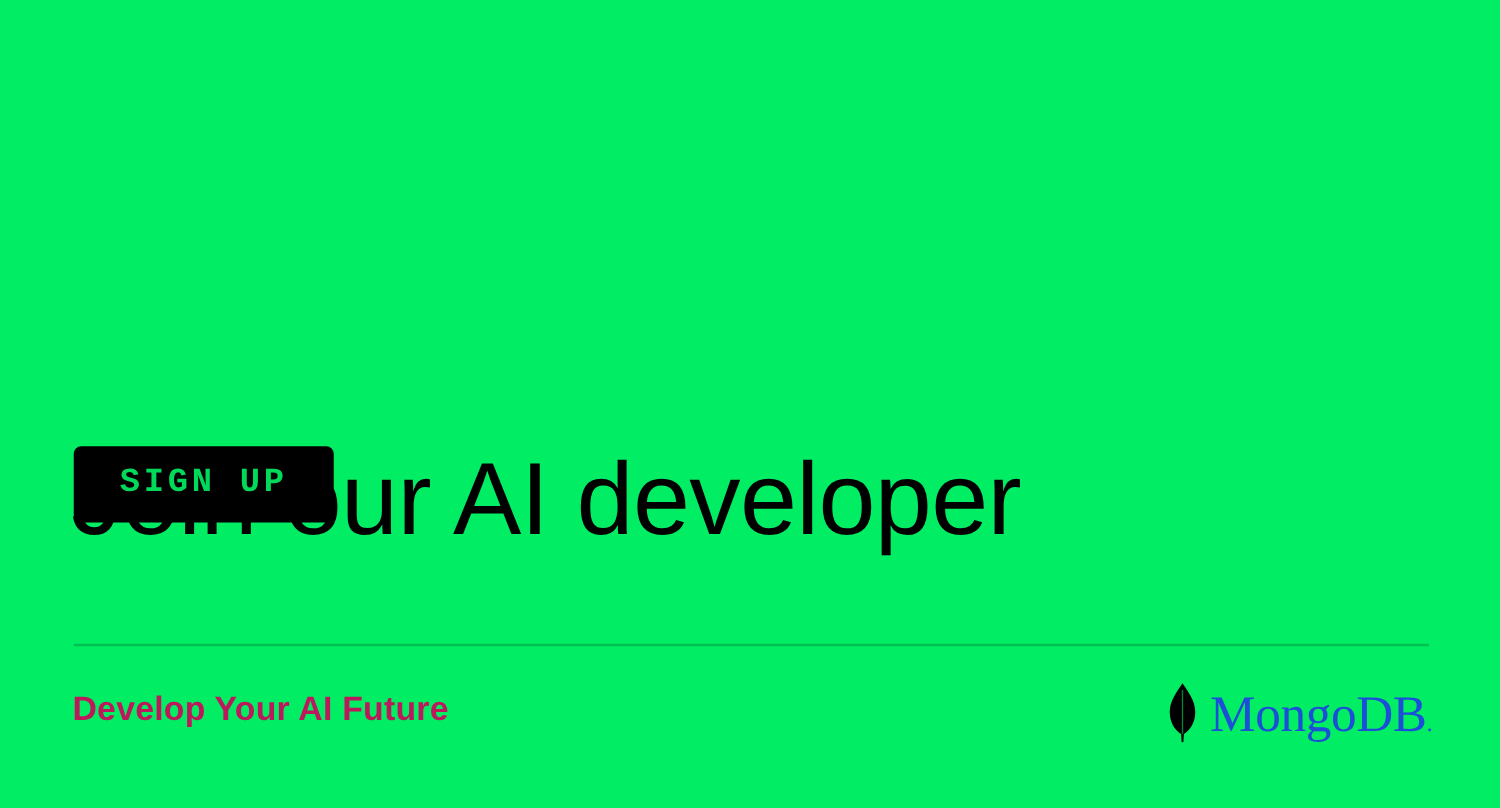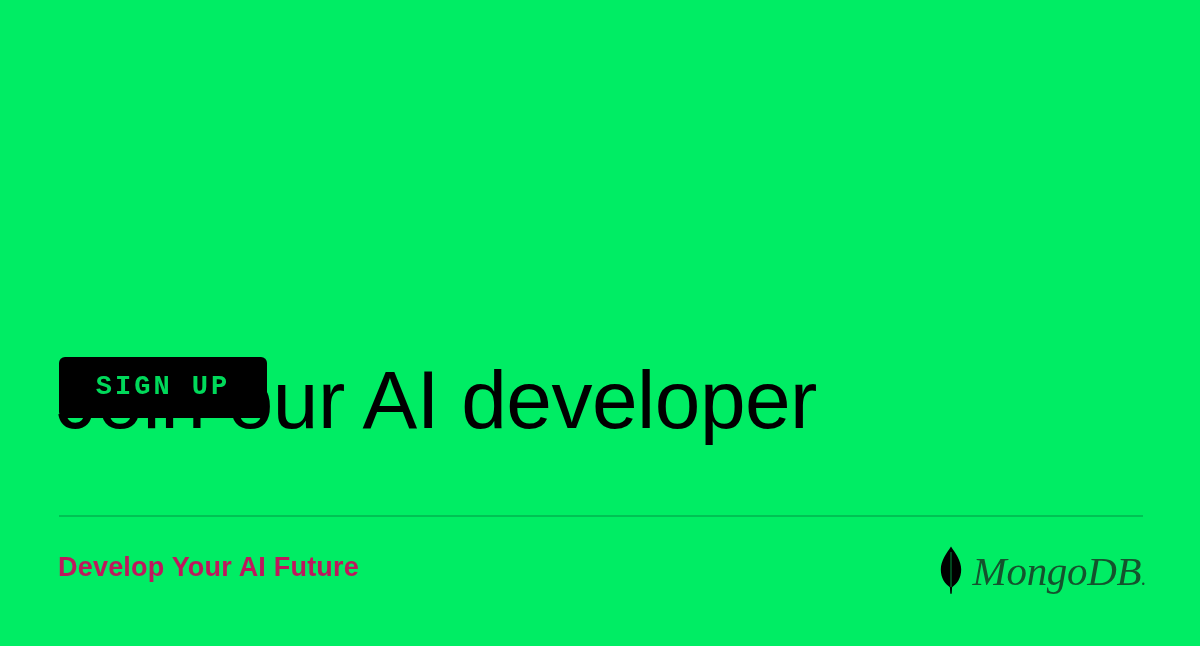--- a/index.html
+++ b/index.html
@@ -105,30 +105,29 @@
     align-items: center;
     gap: 9px;
   }
   .leaf-icon {
     display: block;
     width: 26px;
     height: 48px;
     flex: none;
   }
   .brand-wordmark {
-    color: #14532d;
+    color: #1d4ed8;
     font-family: "Liberation Serif", "DejaVu Serif", serif;
     font-size: 41px;
     font-weight: 400;
     line-height: 1;
     letter-spacing: -0.3px;
     white-space: nowrap;
     position: relative;
     top: 1px;
-    font-style: italic;
   }
   .brand-dot {
     font-size: 20px;
     vertical-align: baseline;
   }
 </style>
 </head>
 <body>
 
 <div class="banner">

